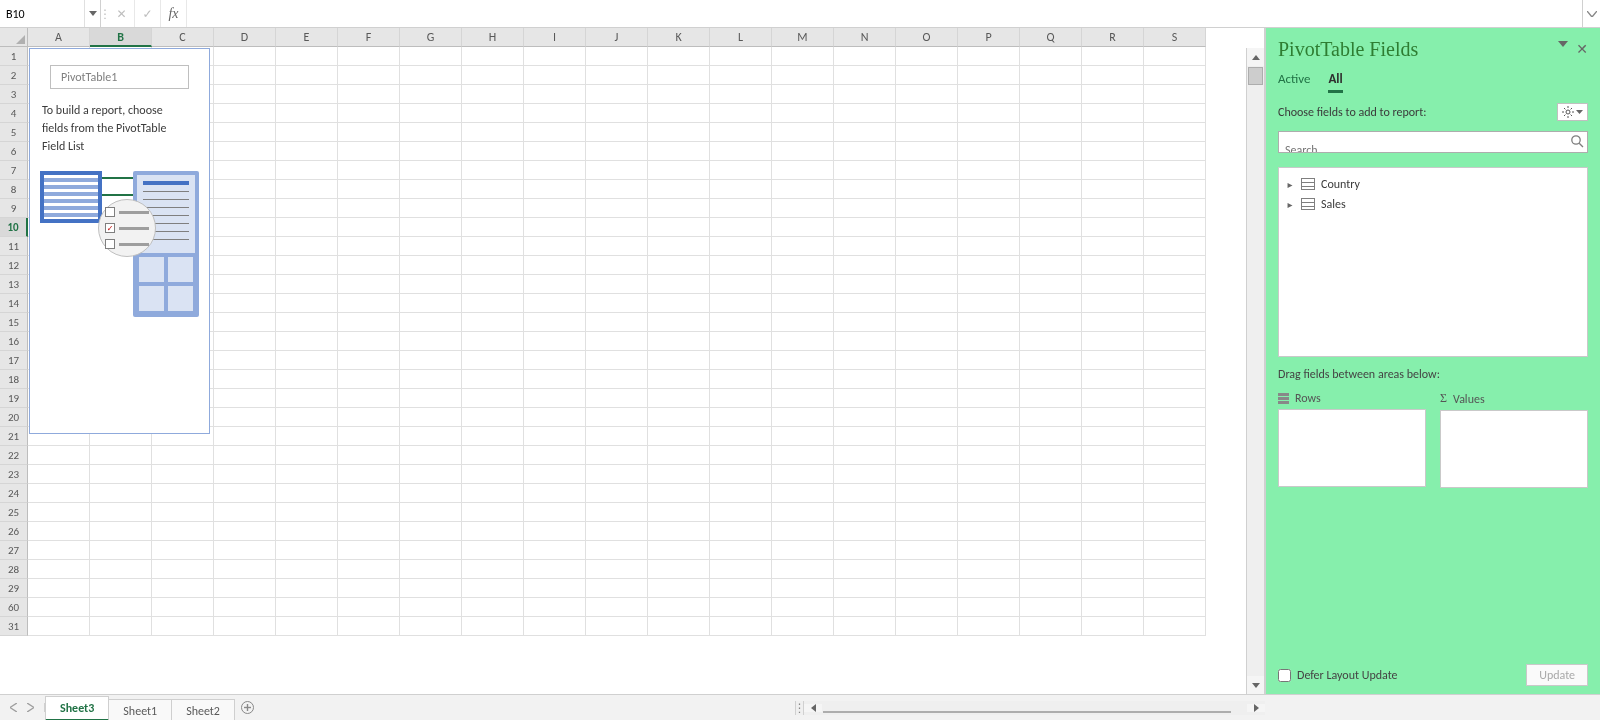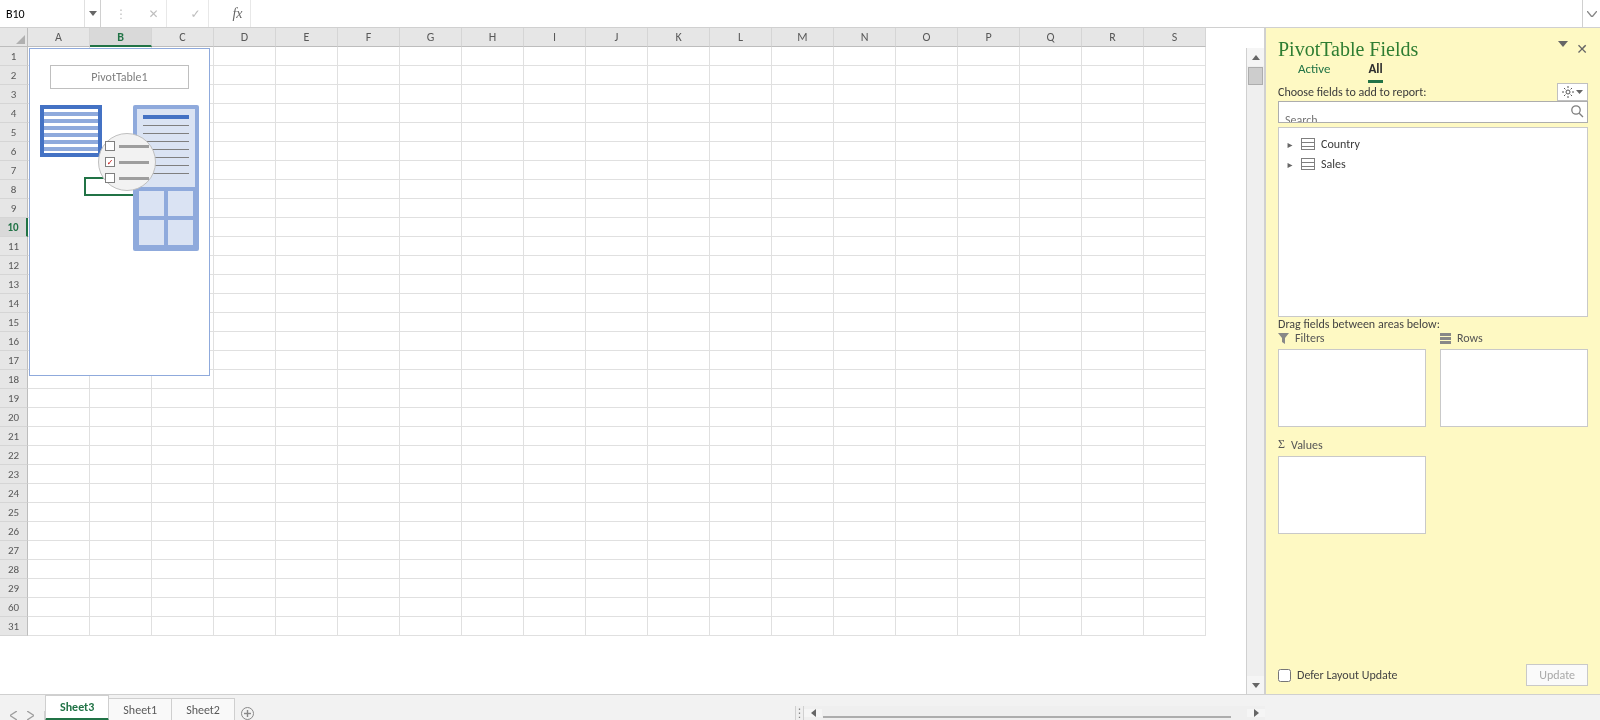--- a/index.html
+++ b/index.html
@@ -1,19 +1,19 @@
 <!DOCTYPE html>
 <html><head>
 <meta charset="utf-8">
 <style>
 * { box-sizing: border-box; margin: 0; padding: 0; font-family: "Segoe UI", Calibri, Arial, sans-serif; }
 html, body { width: 1600px; height: 720px; overflow: hidden; background: #fff; }
 
 
-.formula-bar { height: 28px; display: flex; align-items: stretch; border-bottom: 1px solid #d0d0d0; background: #fff; font-size: 12px; color: #444; gap: 16px; }
+.formula-bar { height: 28px; display: flex; align-items: stretch; border-bottom: 1px solid #d0d0d0; background: #fff; font-size: 12px; color: #444; }
 .name-box-wrap { display: flex; align-items: center; border-right: 1px solid #d0d0d0; }
 .name-box { width: 84px; height: 100%; padding: 0 6px; border: none; outline: none; background: #fff; font-size: 12px; }
 .name-box-dd { width: 16px; height: 100%; display: flex; align-items: center; justify-content: center; border-left: 1px solid #e0e0e0; color: #555; }
 .fb-btn { width: 26px; display: flex; align-items: center; justify-content: center; color: #bdbdbd; border-right: 1px solid #e8e8e8; }
 .fb-btn.sep-only { width: 8px; border-right: none; }
 .fb-btn.fx { color: #666; font-style: italic; font-family: "Times New Roman", serif; font-size: 14px; }
 .formula-input { flex: 1; border: none; outline: none; padding: 0 6px; font-size: 12px; background: #fff; }
 .formula-expand { width: 18px; display: flex; align-items: center; justify-content: center; color: #888; border-left: 1px solid #d0d0d0; }
 
 .body-row { display: flex; height: calc(100% - 28px - 26px); }
@@ -23,21 +23,21 @@
 .grid { display: grid; grid-template-columns: 28px repeat(19, 62px); grid-auto-rows: 19px; font-size: 12px; color: #555; }
 .corner { background: #e6e6e6; border-right: 1px solid #bdbdbd; border-bottom: 1px solid #bdbdbd; position: relative; }
 .corner::after { content:""; position:absolute; right:2px; bottom:2px; width:0; height:0; border-left:9px solid transparent; border-bottom:9px solid #b0b0b0; }
 .col-h { background: #e6e6e6; border-right: 1px solid #d5d5d5; border-bottom: 1px solid #bdbdbd; text-align: center; line-height: 19px; font-size: 12px; color:#595959; }
 .col-h.sel { background: #d9d9d9; border-bottom: 2px solid #217346; color:#217346; font-weight:600; }
 .row-h { background: #e6e6e6; border-right: 1px solid #bdbdbd; border-bottom: 1px solid #d5d5d5; text-align: center; line-height: 19px; font-size: 11px; color:#595959; }
 .row-h.sel { background: #d9d9d9; border-right: 2px solid #217346; color:#217346; font-weight:600; }
 .cell { border-right: 1px solid #e0e0e0; border-bottom: 1px solid #e0e0e0; background: #fff; }
 
 
-.pivot-card { position: absolute; left: 29px; top: 20px; width: 181px; height: 328px; border: 1px solid #8faadc; background: #fff; padding: 10px 8px 8px 8px; text-align: center; font-size: 12px; color: #3b3b3b; }
+.pivot-card { position: absolute; left: 29px; top: 20px; width: 181px; height: 386px; border: 1px solid #8faadc; background: #fff; padding: 10px 8px 8px 8px; text-align: left; font-size: 12px; color: #3b3b3b; }
 .pivot-name-box { border: 1px solid #bfbfbf; padding: 4px 10px; margin: 6px 12px 12px; color: #7f7f7f; font-size: 12px; }
 .pivot-help-text { line-height: 1.5; padding: 0 4px; }
 
 
 .active-cell { position:absolute; border:2px solid #217346; background:#fff; }
 .active-cell::after { content:""; position:absolute; right:-3px; bottom:-3px; width:6px; height:6px; background:#217346; }
 
 
 .pivot-illus { position: relative; height: 150px; margin-top: 14px; }
 .illus-table-sm { position:absolute; left:2px; top:2px; width:62px; height:52px; background:#4472c4; }
@@ -52,47 +52,47 @@
 .illus-check { display:flex; align-items:center; gap:4px; }
 .illus-check .box { width:10px; height:10px; border:1px solid #7f7f7f; background:#fff; display:flex; align-items:center; justify-content:center; font-size:8px; color:#c00000; }
 .illus-check .bar { flex:1; height:3px; background:#9e9e9e; }
 
 
 .v-scroll { position:absolute; top:20px; right:0; bottom:0; width:18px; background:#efefef; border-left:1px solid #d0d0d0; display:flex; flex-direction:column; }
 .v-scroll .arrow { height:18px; display:flex; align-items:center; justify-content:center; background:#f5f5f5; color:#666; }
 .v-scroll .thumb { height:18px; background:#cdcdcd; border:1px solid #adadad; margin:1px; }
 
 
-.task-pane { width: 335px; background:#fef9c3; border-left:1px solid #d0d0d0; padding: 10px 12px 8px; display:flex; flex-direction:column; gap:0; font-size:12px; color:#3b3b3b; }
+.task-pane { width: 335px; background:#86efac; border-left:1px solid #d0d0d0; padding: 10px 12px 8px; display:flex; flex-direction:column; gap:10px; font-size:12px; color:#3b3b3b; }
 .tp-head { display:flex; align-items:center; justify-content:space-between; }
 .tp-title { font-size: 20px; color:#2e7d32; font-family:"Segoe UI Light","Segoe UI"; }
 .tp-head-btns { display:flex; gap:8px; color:#666; }
 .tp-tabs { display:flex; gap:18px; font-size:13px; }
-.tp-tab { padding-bottom:4px; color:#217346; cursor:pointer;margin-left:20px; }
+.tp-tab { padding-bottom:4px; color:#217346; cursor:pointer; }
 .tp-tab.active { font-weight:600; border-bottom:3px solid #217346; color:#2e2e2e; }
 .tp-sub-row { display:flex; align-items:center; justify-content:space-between; }
 .tp-gear { border:1px solid #c0c0c0; background:#fff; padding:2px 4px; display:flex; align-items:center; gap:2px; color:#555; }
 .tp-search { position:relative; }
 .tp-search input { width:100%; height:22px; border:1px solid #adadad; padding:16px 22px 0 6px; font-size:12px; color:#888; background:#fff; }
 .tp-search .mag { position:absolute; right:4px; top:3px; color:#7d7d7d; }
 .tp-field-list { background:#fff; border:1px solid #c9c9c9; height:190px; padding:6px 4px; overflow:auto; }
 .tp-field { display:flex; align-items:center; gap:6px; padding:3px 2px; font-size:12px; color:#3b3b3b; }
 .tp-field .exp { width:10px; text-align:center; color:#666; font-size:10px; }
 .tbl-icon { display:inline-block; width:14px; height:12px; border:1px solid #7f7f7f; background: repeating-linear-gradient(#fff 0 3px,#7f7f7f 3px 4px); position:relative; }
 .tp-drag-label { font-size:12px; color:#444; }
 .tp-areas { display:grid; grid-template-columns:1fr 1fr; grid-template-rows:auto auto; gap:10px 14px; }
 .tp-area-title { display:flex; align-items:center; gap:6px; font-size:12px; color:#555; margin-bottom:4px; }
 .tp-area-box { background:#fff; border:1px solid #c9c9c9; height:78px; }
 .tp-footer { display:flex; align-items:center; justify-content:space-between; margin-top:auto; }
 .tp-check { display:flex; align-items:center; gap:6px; font-size:12px; color:#444; }
 .tp-check input { width:13px; height:13px; }
 .tp-update { border:1px solid #c9c9c9; background:#fafafa; color:#a9a9a9; padding:3px 12px; font-size:12px; }
 
 
-.bottom-bar { height:26px; background:#f2f2f2; border-top:1px solid #d0d0d0; display:flex; align-items:flex-end; font-size:12px; }
+.bottom-bar { height:26px; background:#f2f2f2; border-top:1px solid #d0d0d0; display:flex; align-items:center; font-size:12px; }
 .tab-nav { display:flex; align-items:center; gap:2px; padding:0 6px; border-right:1px solid #d0d0d0; color:#9e9e9e; }
 .tab-nav span { padding:0 4px; }
 .sheet-tabs { display:flex; align-items:flex-end; }
 .sheet-tab { padding:4px 14px; background:#f9f9f9; border:1px solid #cfcfcf; border-bottom:none; margin-right:-1px; color:#595959; position:relative; top:1px; }
 .sheet-tab.active { background:#fff; border-bottom:3px solid #217346; color:#217346; font-weight:600; z-index:2; }
 .new-sheet { width:28px; display:flex; align-items:center; justify-content:center; color:#666; }
 .h-flex-gap { flex:1; }
 .h-scroll { display:flex; align-items:center; width:470px; background:#efefef; border-left:1px solid #d0d0d0; }
 .h-scroll .splitter { width:8px; height:100%; display:flex; align-items:center; justify-content:center; color:#888; border-right:1px solid #d0d0d0; }
 .h-scroll .arrow { width:18px; height:100%; display:flex; align-items:center; justify-content:center; color:#666; background:#f5f5f5; }
@@ -782,20 +782,25 @@
       <div style="flex:1"></div>
       <div class="arrow">
         <svg width="8" height="5">
             <path d="M0 0 L4 5 L8 0 Z" fill="#666"></path>
           </svg>
       </div>
     </div>
 
     <div class="pivot-card">
       <div class="pivot-name-box">PivotTable1</div>
+      <div class="pivot-help-text">
+        <span>To build a report, choose</span><br>
+        <span>fields from the PivotTable</span><br>
+        <span>Field List</span>
+      </div>
 
       <div class="active-cell" style="left:54px; top:128px; width:62px; height:19px;"></div>
       <div class="pivot-illus">
         <div class="illus-table-sm"></div>
         <div class="illus-pane">
           <div class="illus-pane-top"></div>
           <div class="illus-pane-grid">
               <div></div>
               <div></div>
               <div></div>
@@ -876,31 +881,20 @@
         </div>
         <div class="tp-field">
           <span class="exp">▸</span>
           <span class="tbl-icon"></span>
           <span>Sales</span>
         </div>
       </div>
 
     <div class="tp-drag-label">Drag fields between areas below:</div>
     <div class="tp-areas">
-      <div>
-        <div class="tp-area-title">
-            <span>
-              <svg width="11" height="11" viewBox="0 0 11 11">
-                <path d="M0 0 H11 L7 5 V11 L4 9 V5 Z" fill="#888"></path>
-              </svg>
-            </span>
-            <span>Filters</span>
-          </div>
-        <div class="tp-area-box"></div>
-      </div>
       <div>
         <div class="tp-area-title">
             <span>
               <svg width="11" height="11" viewBox="0 0 11 11">
                 <rect x="0" y="0" width="11" height="3" fill="#888"></rect>
                 <rect x="0" y="4" width="11" height="3" fill="#888"></rect>
                 <rect x="0" y="8" width="11" height="3" fill="#888"></rect>
               </svg>
             </span>
             <span>Rows</span>

